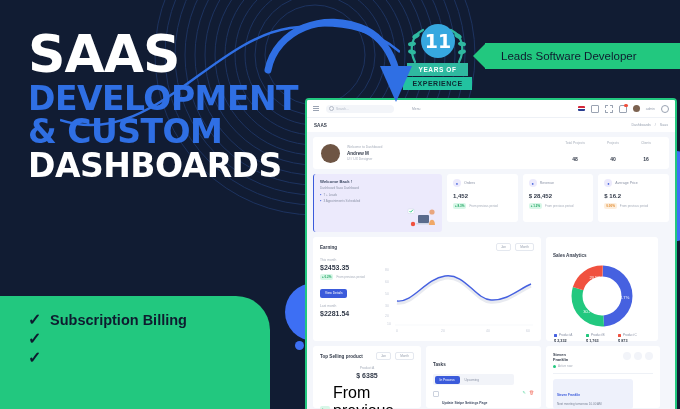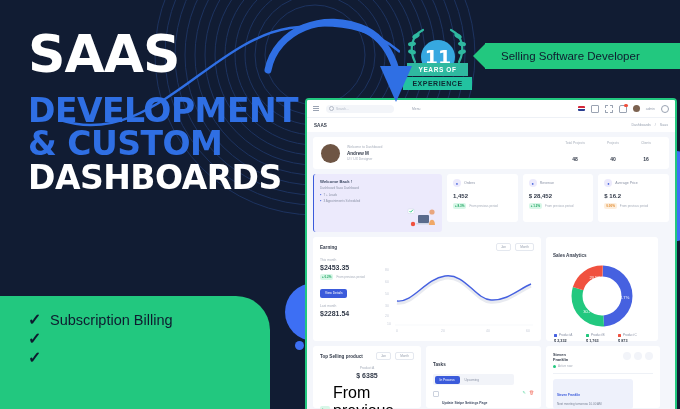--- a/index.html
+++ b/index.html
@@ -19,37 +19,37 @@
   .small-dot{position:absolute;left:295px;top:341px;width:9px;height:9px;border-radius:50%;background:#3d6ff4;}
 
   
   .headline{position:absolute;left:28px;top:30px;width:270px;}
   .hl-line{
     font-family:"DejaVu Sans", sans-serif;
     font-weight:700;letter-spacing:-0.5px;line-height:0.94;
     text-transform:uppercase;margin:0;
   }
   .hl1{font-size:52px;color:#ffffff;letter-spacing:-1px;}
-  .hl2{font-size:33px;color:#2f6fe4;margin-top:16px;letter-spacing:-0.5px;}
+  .hl2{font-size:33px;color:#2f6fe4;margin-top:4px;letter-spacing:-0.5px;}
   .hl3{font-size:33px;color:#2f6fe4;margin-top:2px;letter-spacing:-0.5px;}
   .hl4{font-size:33px;color:#ffffff;margin-top:3px;letter-spacing:-0.5px;}
 
   
   .features{
     position:absolute;left:-20px;top:296px;width:290px;height:120px;
     background:#22c87f;border-radius:0 34px 0 0;
   }
   .feat-list{position:absolute;left:48px;top:16px;}
   .feat-row{display:flex;align-items:center;margin-bottom:3px;}
   .feat-check{font-size:16px;color:#0d1b2e;width:22px;font-weight:700;line-height:1;}
-  .feat-label{font-size:14.5px;color:#0e1c2f;font-weight:400;white-space:nowrap;}
+  .feat-label{font-size:14.5px;color:#0e1c2f;font-weight:700;white-space:nowrap;}
 
   
   .badge{position:absolute;left:399px;top:20px;width:76px;height:74px;}
-  .badge-circle{position:absolute;left:22px;top:20px;width:34px;height:34px;border-radius:50%;
+  .badge-circle{position:absolute;left:22px;top:4px;width:34px;height:34px;border-radius:50%;
     background:#36a8e0;display:flex;align-items:center;justify-content:center;}
   .badge-num{font-family:"DejaVu Sans",sans-serif;font-weight:700;font-size:19px;color:#ffffff;line-height:1;}
   .ribbon1{position:absolute;left:8px;top:43px;width:61px;height:13px;background:#2fb9a0;
     display:flex;align-items:center;justify-content:center;}
   .ribbon1 span{font-size:6.5px;font-weight:700;color:#ffffff;letter-spacing:0.6px;}
   .ribbon2{position:absolute;left:4px;top:57px;width:69px;height:13px;background:#22c2a0;
     display:flex;align-items:center;justify-content:center;}
   .ribbon2 span{font-size:7px;font-weight:700;color:#0e2a33;letter-spacing:0.5px;}
 
   
@@ -260,21 +260,21 @@
     <div class="ribbon1">
       <span>YEARS OF</span>
     </div>
     <div class="ribbon2">
       <span>EXPERIENCE</span>
     </div>
   </div>
 
   <div class="banner-notch"></div>
   <div class="banner">
-    <span class="banner-text">Selling Software Developer</span>
+    <span class="banner-text">Leads Software Developer</span>
   </div>
 
   <div class="dash">
    <div class="dash-inner">
 
     <div class="topbar">
       <div class="burger">
             <i></i>
             <i></i>
             <i></i>

